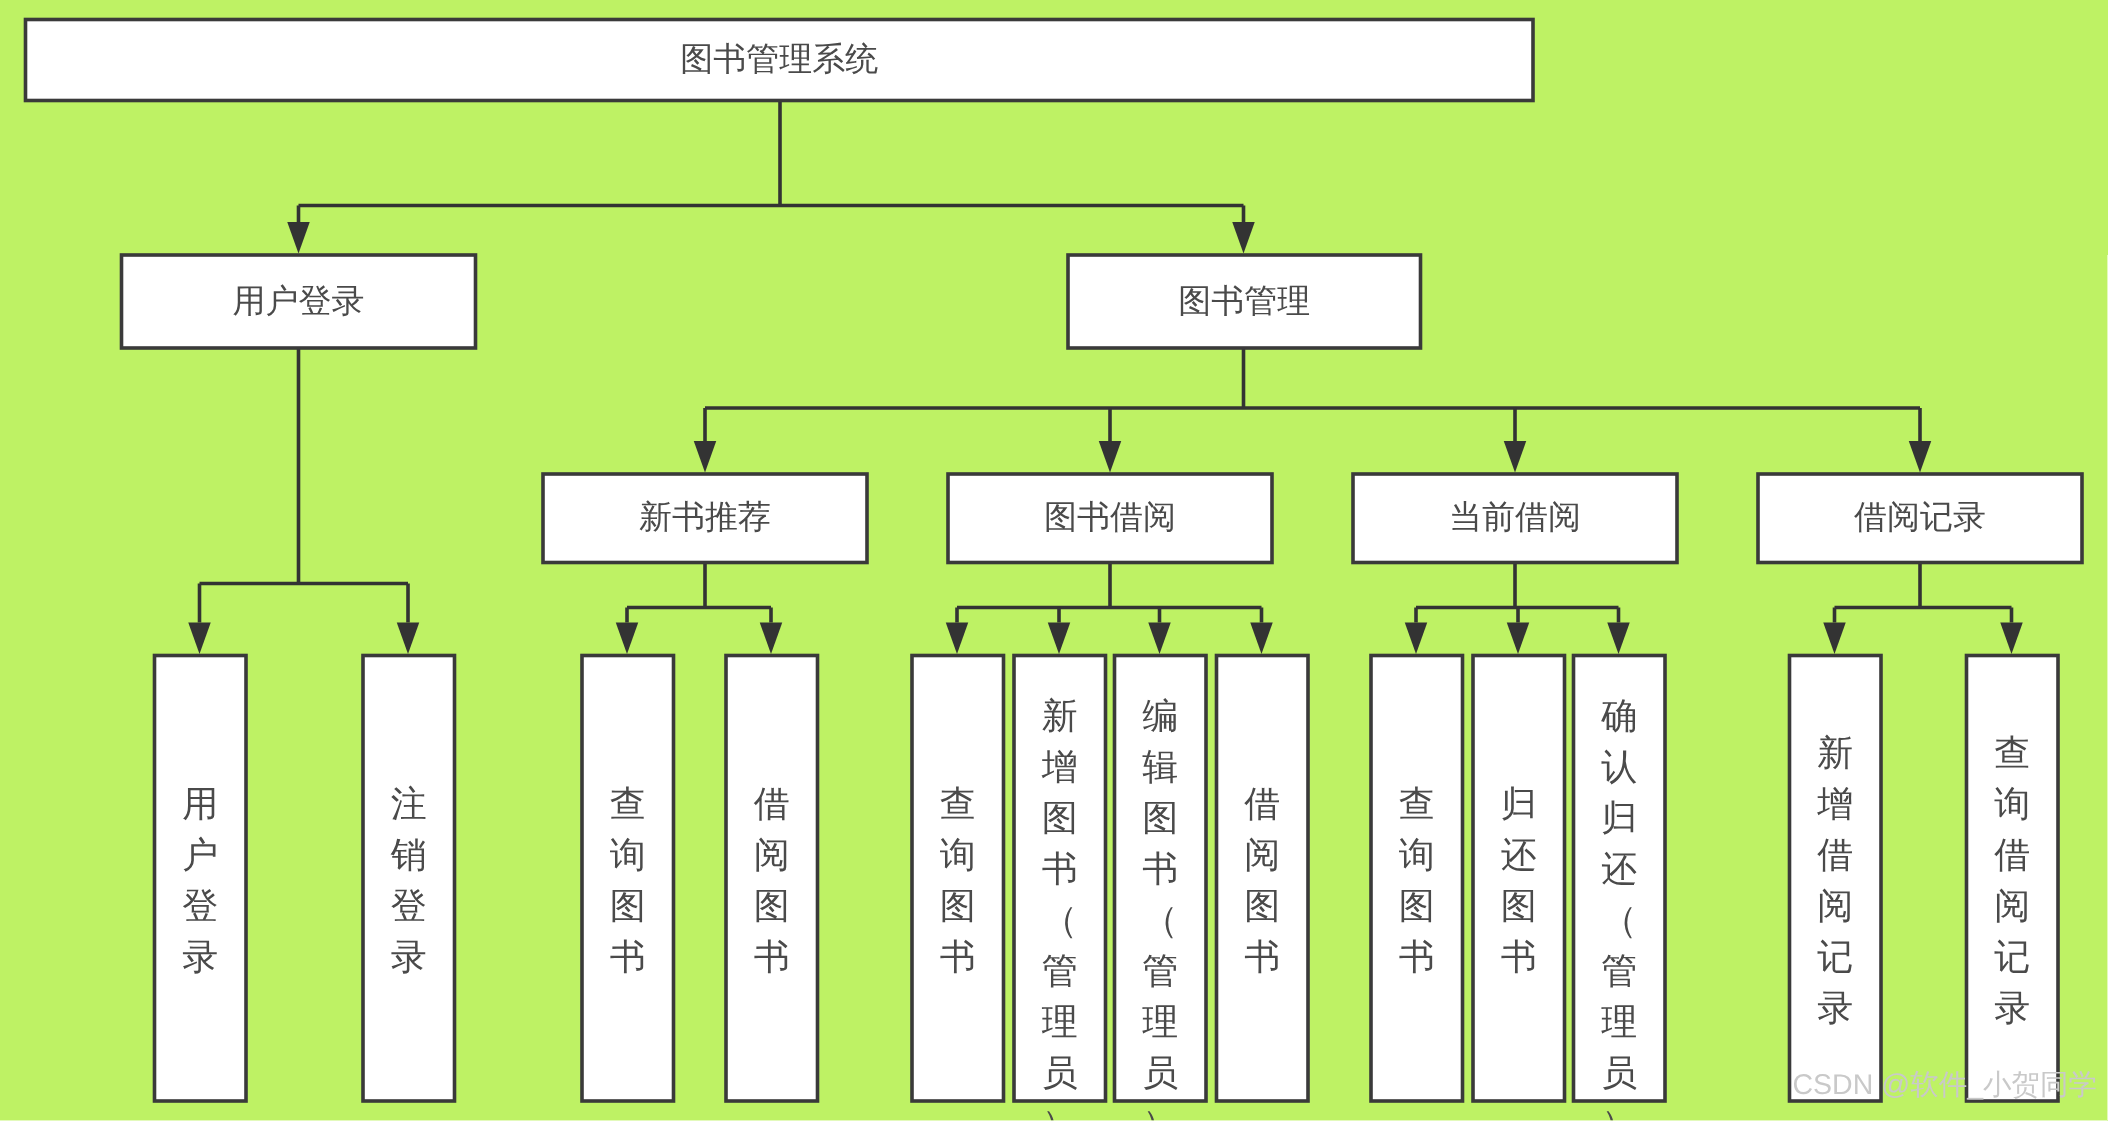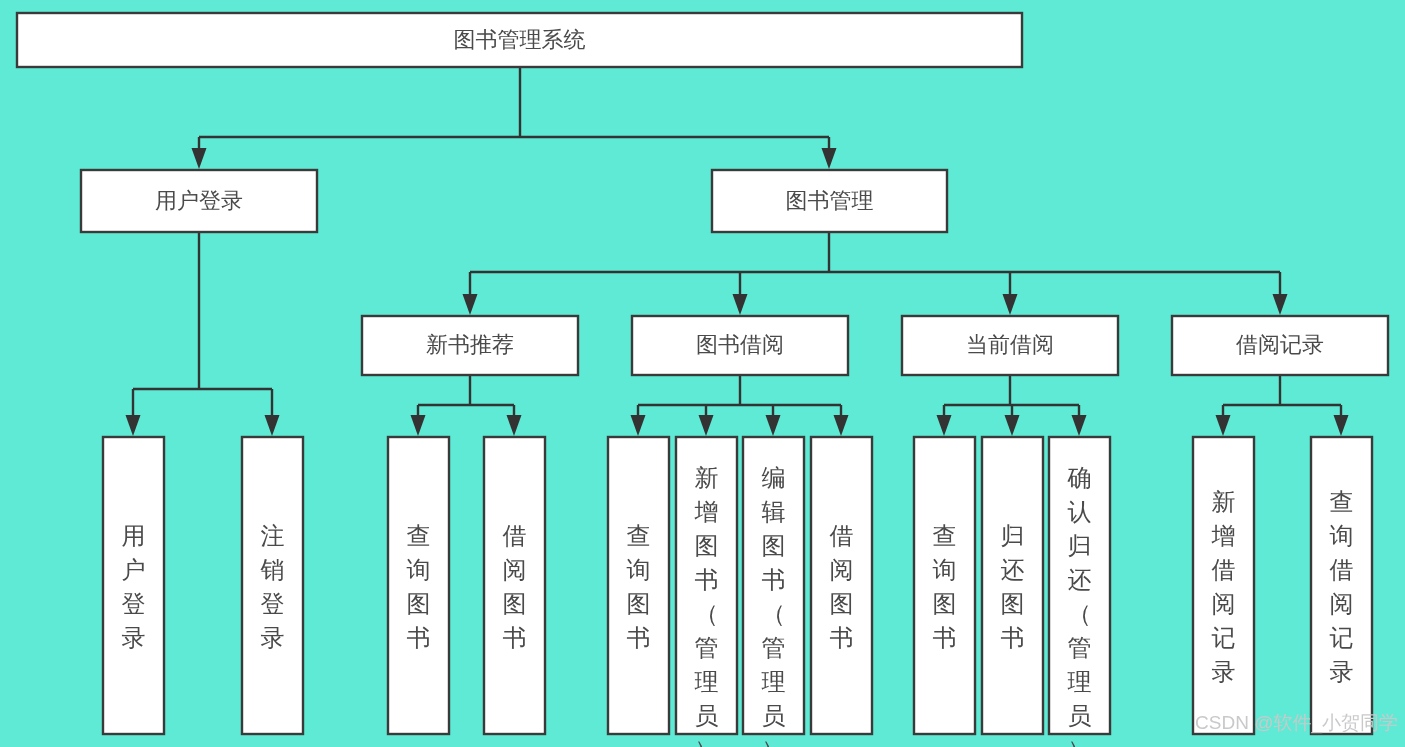--- a/index.html
+++ b/index.html
@@ -8,21 +8,21 @@
     padding: 0;
     background: #ffffff;
   }
   body {
     font-family: "Liberation Sans", "DejaVu Sans", sans-serif;
   }
   #diagram-root {
     position: relative;
     width: 1405px;
     height: 747px;
-    background: #5eead4;
+    background: #bef264;
     overflow: hidden;
   }
   svg#flow-svg {
     display: block;
     width: 1405px;
     height: 747px;
   }
   .node-rect {
     fill: #ffffff;
     stroke: #3a3a3a;

